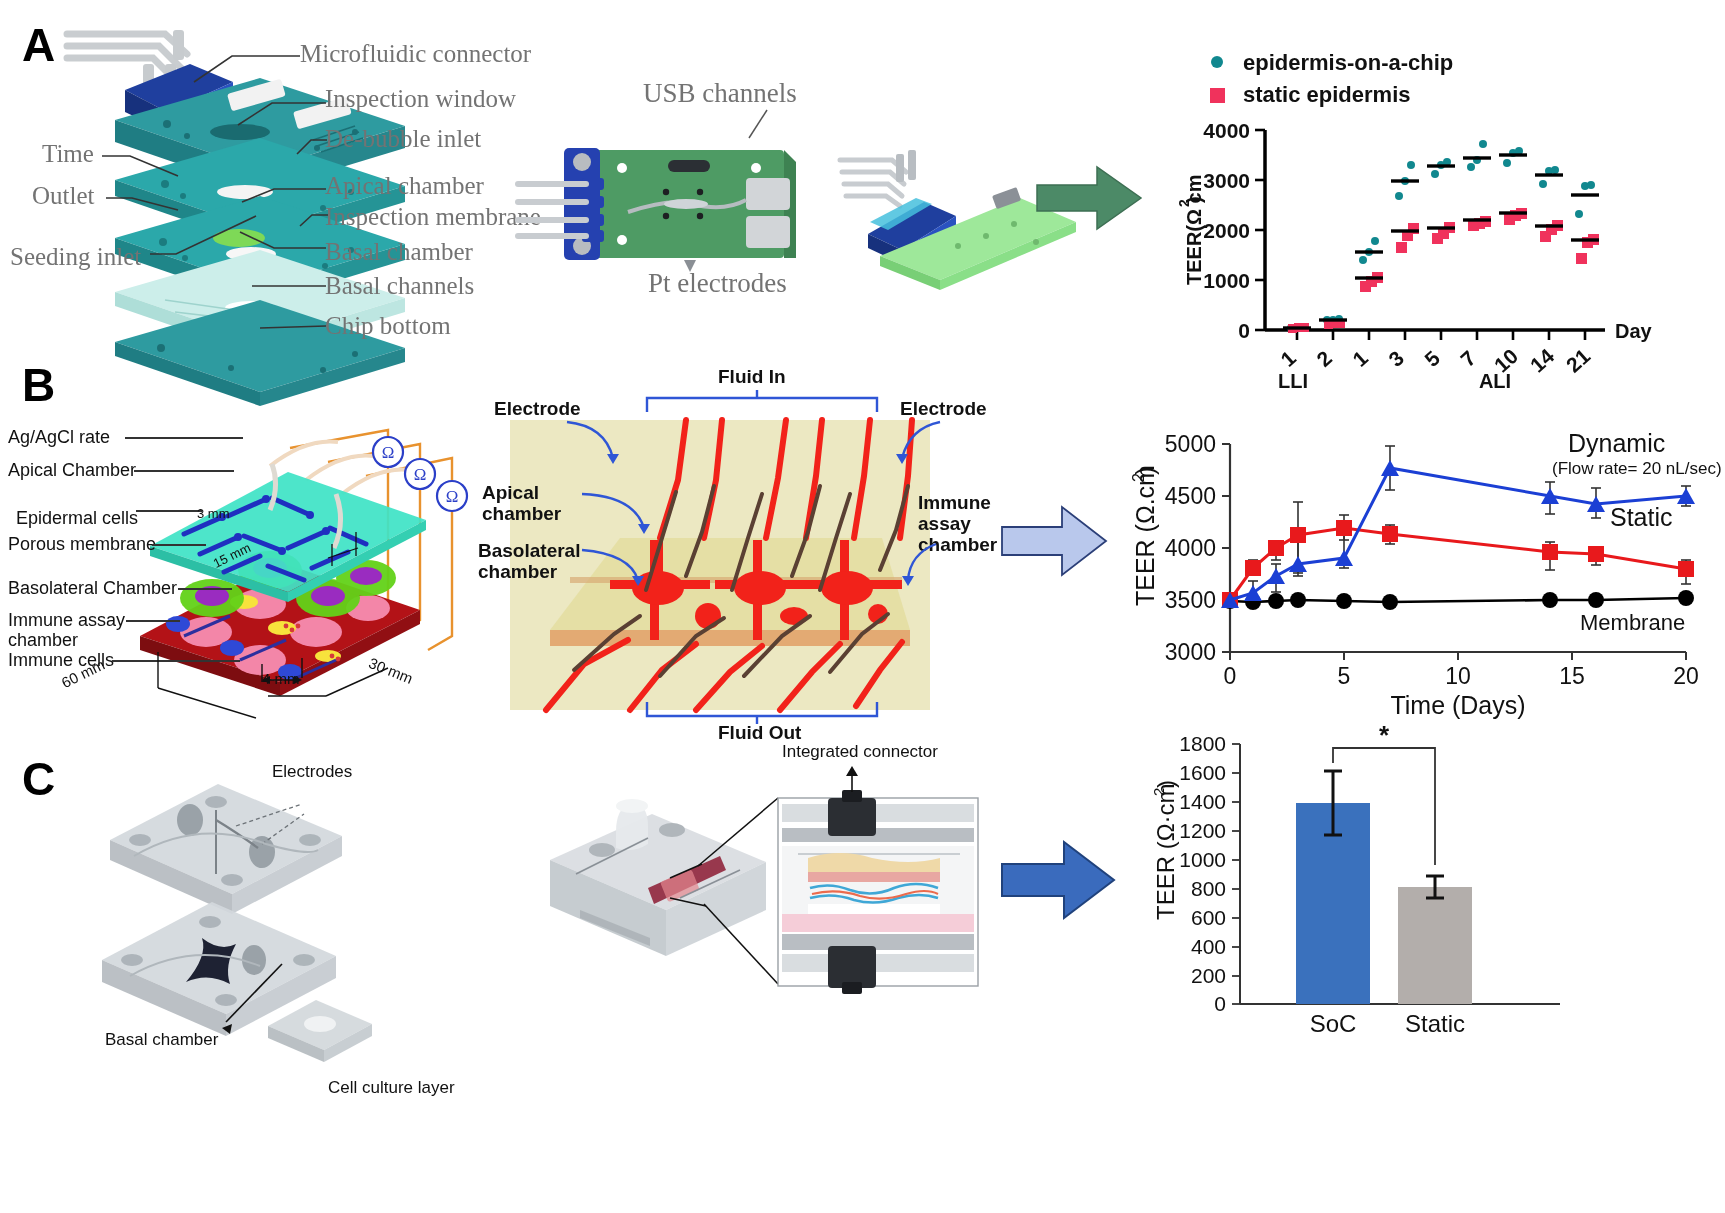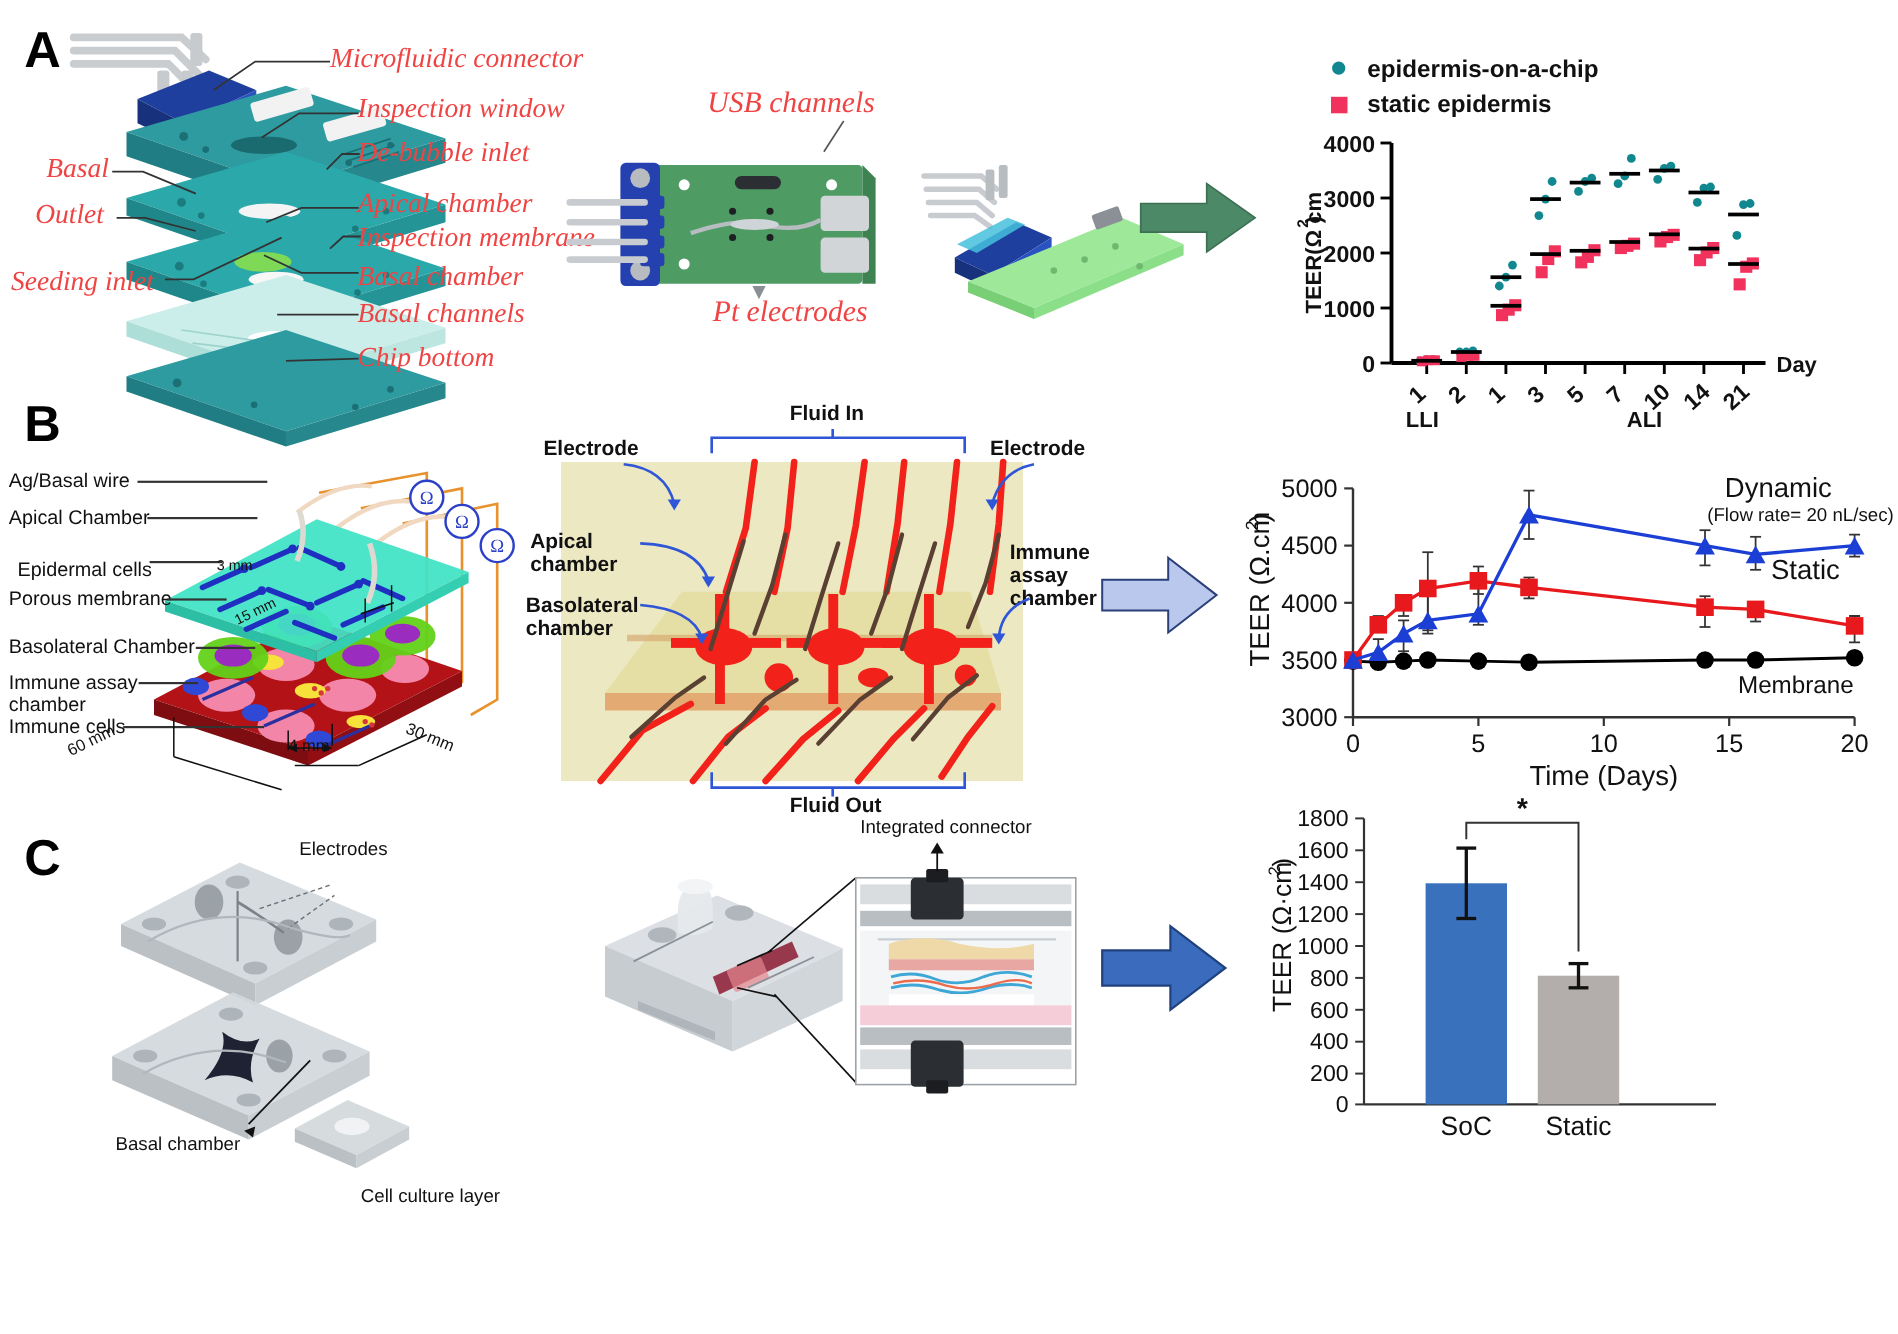--- a/index.html
+++ b/index.html
@@ -1,20 +1,20 @@
 <!DOCTYPE html>
 <html><head>
 <meta charset="utf-8">
 <style>
   html,body{margin:0;padding:0;background:#ffffff;}
   body{width:1725px;height:1213px;position:relative;font-family:"Liberation Sans",sans-serif;color:#111;overflow:hidden;}
   .fig{position:absolute;left:0;top:0;width:1725px;height:1213px;}
   .abs{position:absolute;}
   .panel-letter{font-family:"Liberation Sans",sans-serif;font-weight:bold;font-size:46px;color:#000;}
-  .lab-serif{font-family:"Liberation Serif",serif;font-size:25px;color:#ef4444;white-space:nowrap;font-style:italic;}
+  .lab-serif{font-family:"Liberation Serif",serif;font-size:25px;color:#737373;white-space:nowrap;}
   .lab-sans{font-family:"Liberation Sans",sans-serif;font-size:18px;color:#111;white-space:nowrap;}
   .lab-sans-b{font-family:"Liberation Sans",sans-serif;font-size:19px;font-weight:bold;color:#111;white-space:nowrap;}
   .lab-small{font-family:"Liberation Sans",sans-serif;font-size:13px;color:#111;white-space:nowrap;}
   .leader{position:absolute;background:#333;height:1.6px;}
   svg{display:block;overflow:visible;}
   .axis-txt{font-family:"Liberation Sans",sans-serif;font-size:20px;fill:#111;}
   .axis-txt-b{font-family:"Liberation Sans",sans-serif;font-size:20px;font-weight:bold;fill:#111;}
   .tick-b{font-family:"Liberation Sans",sans-serif;font-size:21px;font-weight:bold;fill:#111;}
   .legend-txt{font-family:"Liberation Sans",sans-serif;font-size:22px;font-weight:bold;fill:#111;}
 </style>
@@ -146,21 +146,21 @@
   <div class="abs lab-serif" style="left:325px;top:272px;">Basal channels</div>
   <svg class="abs" style="left:250px;top:280px;" width="78" height="12">
       <path d="M76,6 L2,6" stroke="#333" stroke-width="1.6" fill="none"></path>
     </svg>
 
   <div class="abs lab-serif" style="left:325px;top:312px;">Chip bottom</div>
   <svg class="abs" style="left:258px;top:320px;" width="70" height="14">
       <path d="M68,6 L2,8" stroke="#333" stroke-width="1.6" fill="none"></path>
     </svg>
 
-  <div class="abs lab-serif" style="left:42px;top:140px;">Basal</div>
+  <div class="abs lab-serif" style="left:42px;top:140px;">Time</div>
   <svg class="abs" style="left:100px;top:150px;" width="80" height="30">
       <path d="M2,6 L30,6 L78,26" stroke="#333" stroke-width="1.6" fill="none"></path>
     </svg>
 
   <div class="abs lab-serif" style="left:32px;top:182px;">Outlet</div>
   <svg class="abs" style="left:104px;top:190px;" width="76" height="26">
       <path d="M2,8 L28,8 L74,20" stroke="#333" stroke-width="1.6" fill="none"></path>
     </svg>
 
   <div class="abs lab-serif" style="left:10px;top:243px;">Seeding inlet</div>
@@ -487,21 +487,21 @@
         <path d="M216,74 Q226,102 214,128"></path>
     </g>
 
     <g stroke="#111" stroke-width="1.3" fill="none">
       <path d="M212,124 L212,146"></path>
         <path d="M236,112 L236,136"></path>
       <path d="M208,138 L238,128" marker-start="url(#ar)"></path>
     </g>
   </svg>
 
-  <div class="abs lab-sans" style="left:8px;top:427px;">Ag/Basal wire</div>
+  <div class="abs lab-sans" style="left:8px;top:427px;">Ag/AgCl rate</div>
   <div class="abs leader" style="left:125px;top:437px;width:118px;"></div>
   <div class="abs lab-sans" style="left:8px;top:460px;">Apical Chamber</div>
   <div class="abs leader" style="left:134px;top:470px;width:100px;"></div>
   <div class="abs lab-sans" style="left:16px;top:508px;">Epidermal cells</div>
   <div class="abs leader" style="left:136px;top:510px;width:66px;"></div>
   <div class="abs lab-sans" style="left:8px;top:534px;">Porous membrane</div>
   <div class="abs leader" style="left:152px;top:544px;width:54px;"></div>
   <div class="abs lab-sans" style="left:8px;top:578px;">Basolateral Chamber</div>
   <div class="abs leader" style="left:178px;top:588px;width:54px;"></div>
   <div class="abs lab-sans" style="left:8px;top:610px;width:120px;line-height:20px;white-space:normal;">Immune assay chamber</div>

